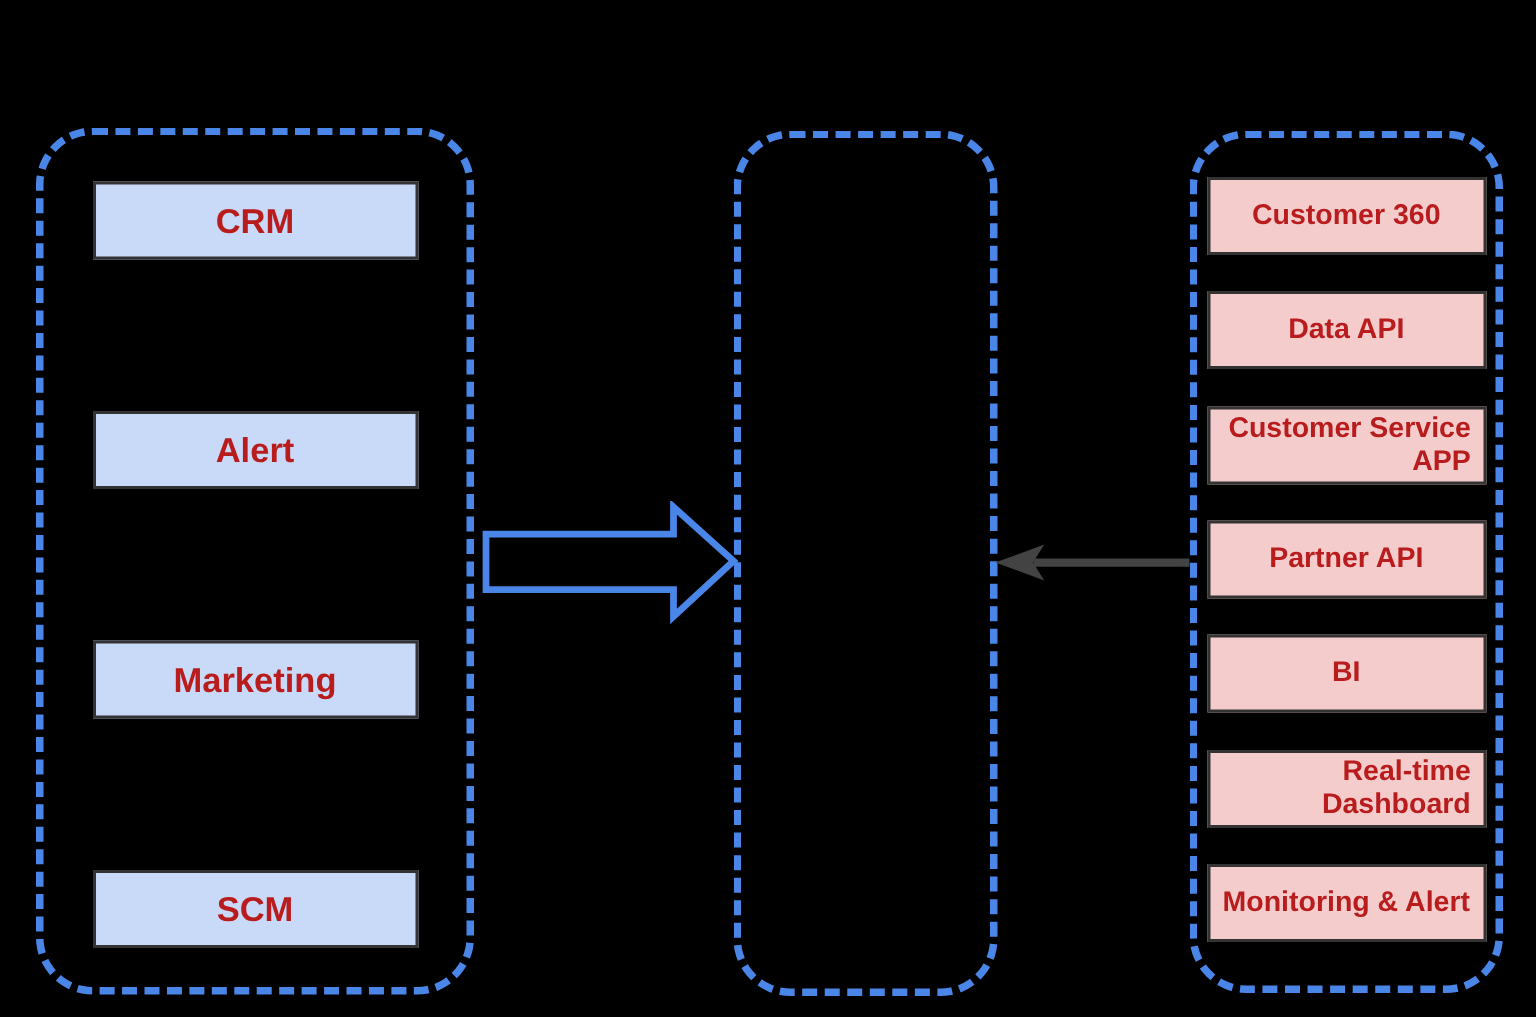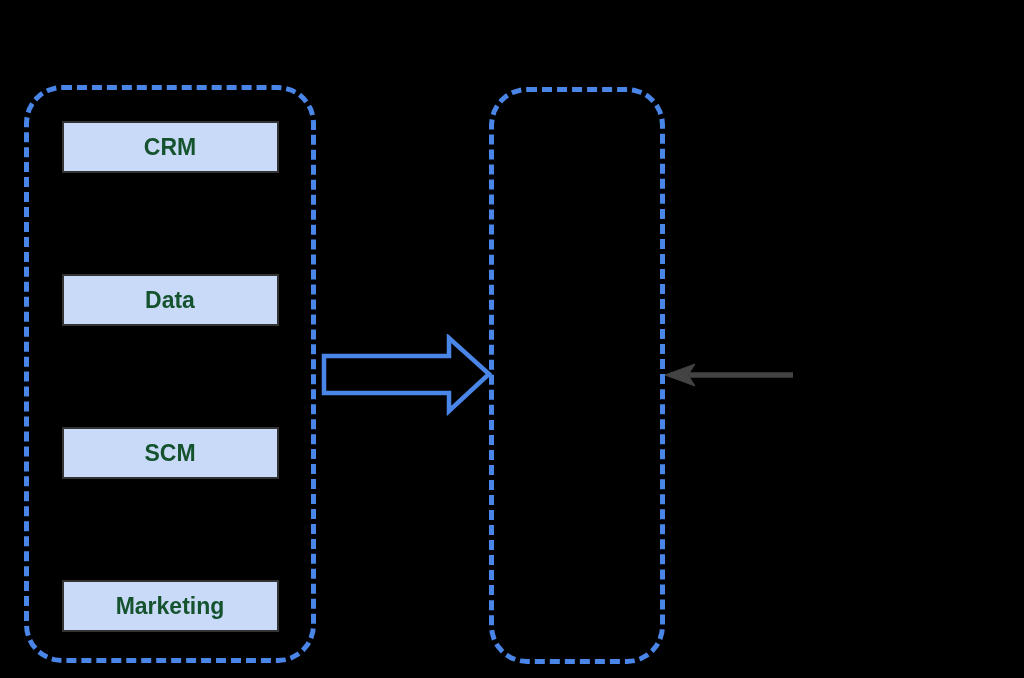--- a/index.html
+++ b/index.html
@@ -48,21 +48,21 @@
     padding: 26px 0 29px 0;
   }
   .node {
     box-sizing: border-box;
     border: 2px solid #333333;
     display: flex;
     align-items: center;
     justify-content: center;
     text-align: right;
     font-weight: bold;
-    color: #14532d;
+    color: #b91c1c;
     line-height: 1.15;
     flex: 0 0 auto;
   }
   .node-source {
     width: 217px;
     height: 52px;
     background: #c9daf8;
     font-size: 23px;
   }
   .node-output {
@@ -79,27 +79,36 @@
   #arrow-ingest { left: 321px; top: 334px; }
   #arrow-serve  { left: 659px; top: 356px; }
 </style>
 </head>
 <body>
 
 <div class="canvas">
 
   <div class="dashed-col col-source">
     <div class="node node-source">CRM</div>
-    <div class="node node-source">Data</div>
+    <div class="node node-source">Alert</div>
+    <div class="node node-source">Marketing</div>
     <div class="node node-source">SCM</div>
-    <div class="node node-source">Marketing</div>
   </div>
 
   <div class="dashed-col col-middle"></div>
 
+  <div class="dashed-col col-output">
+    <div class="node node-output">Customer 360</div>
+    <div class="node node-output">Data API</div>
+    <div class="node node-output">Customer Service APP</div>
+    <div class="node node-output">Partner API</div>
+    <div class="node node-output">BI</div>
+    <div class="node node-output">Real-time Dashboard</div>
+    <div class="node node-output">Monitoring &amp; Alert</div>
+  </div>
 
   <svg id="arrow-ingest" class="arrow-svg" width="172" height="82" viewBox="0 0 172 82">
     <polygon points="3,22 128,22 128,4 168,40 128,77 128,59 3,59" fill="none" stroke="#4a86e8" stroke-width="4.5" stroke-linejoin="miter"></polygon>
   </svg>
 
   <svg id="arrow-serve" class="arrow-svg" width="140" height="38" viewBox="0 0 140 38">
     <line x1="134" y1="19" x2="30" y2="19" stroke="#434343" stroke-width="5.5"></line>
     <polygon points="6,19 36,8 29,19 36,30" fill="#434343" stroke="#434343" stroke-width="1"></polygon>
   </svg>
 

